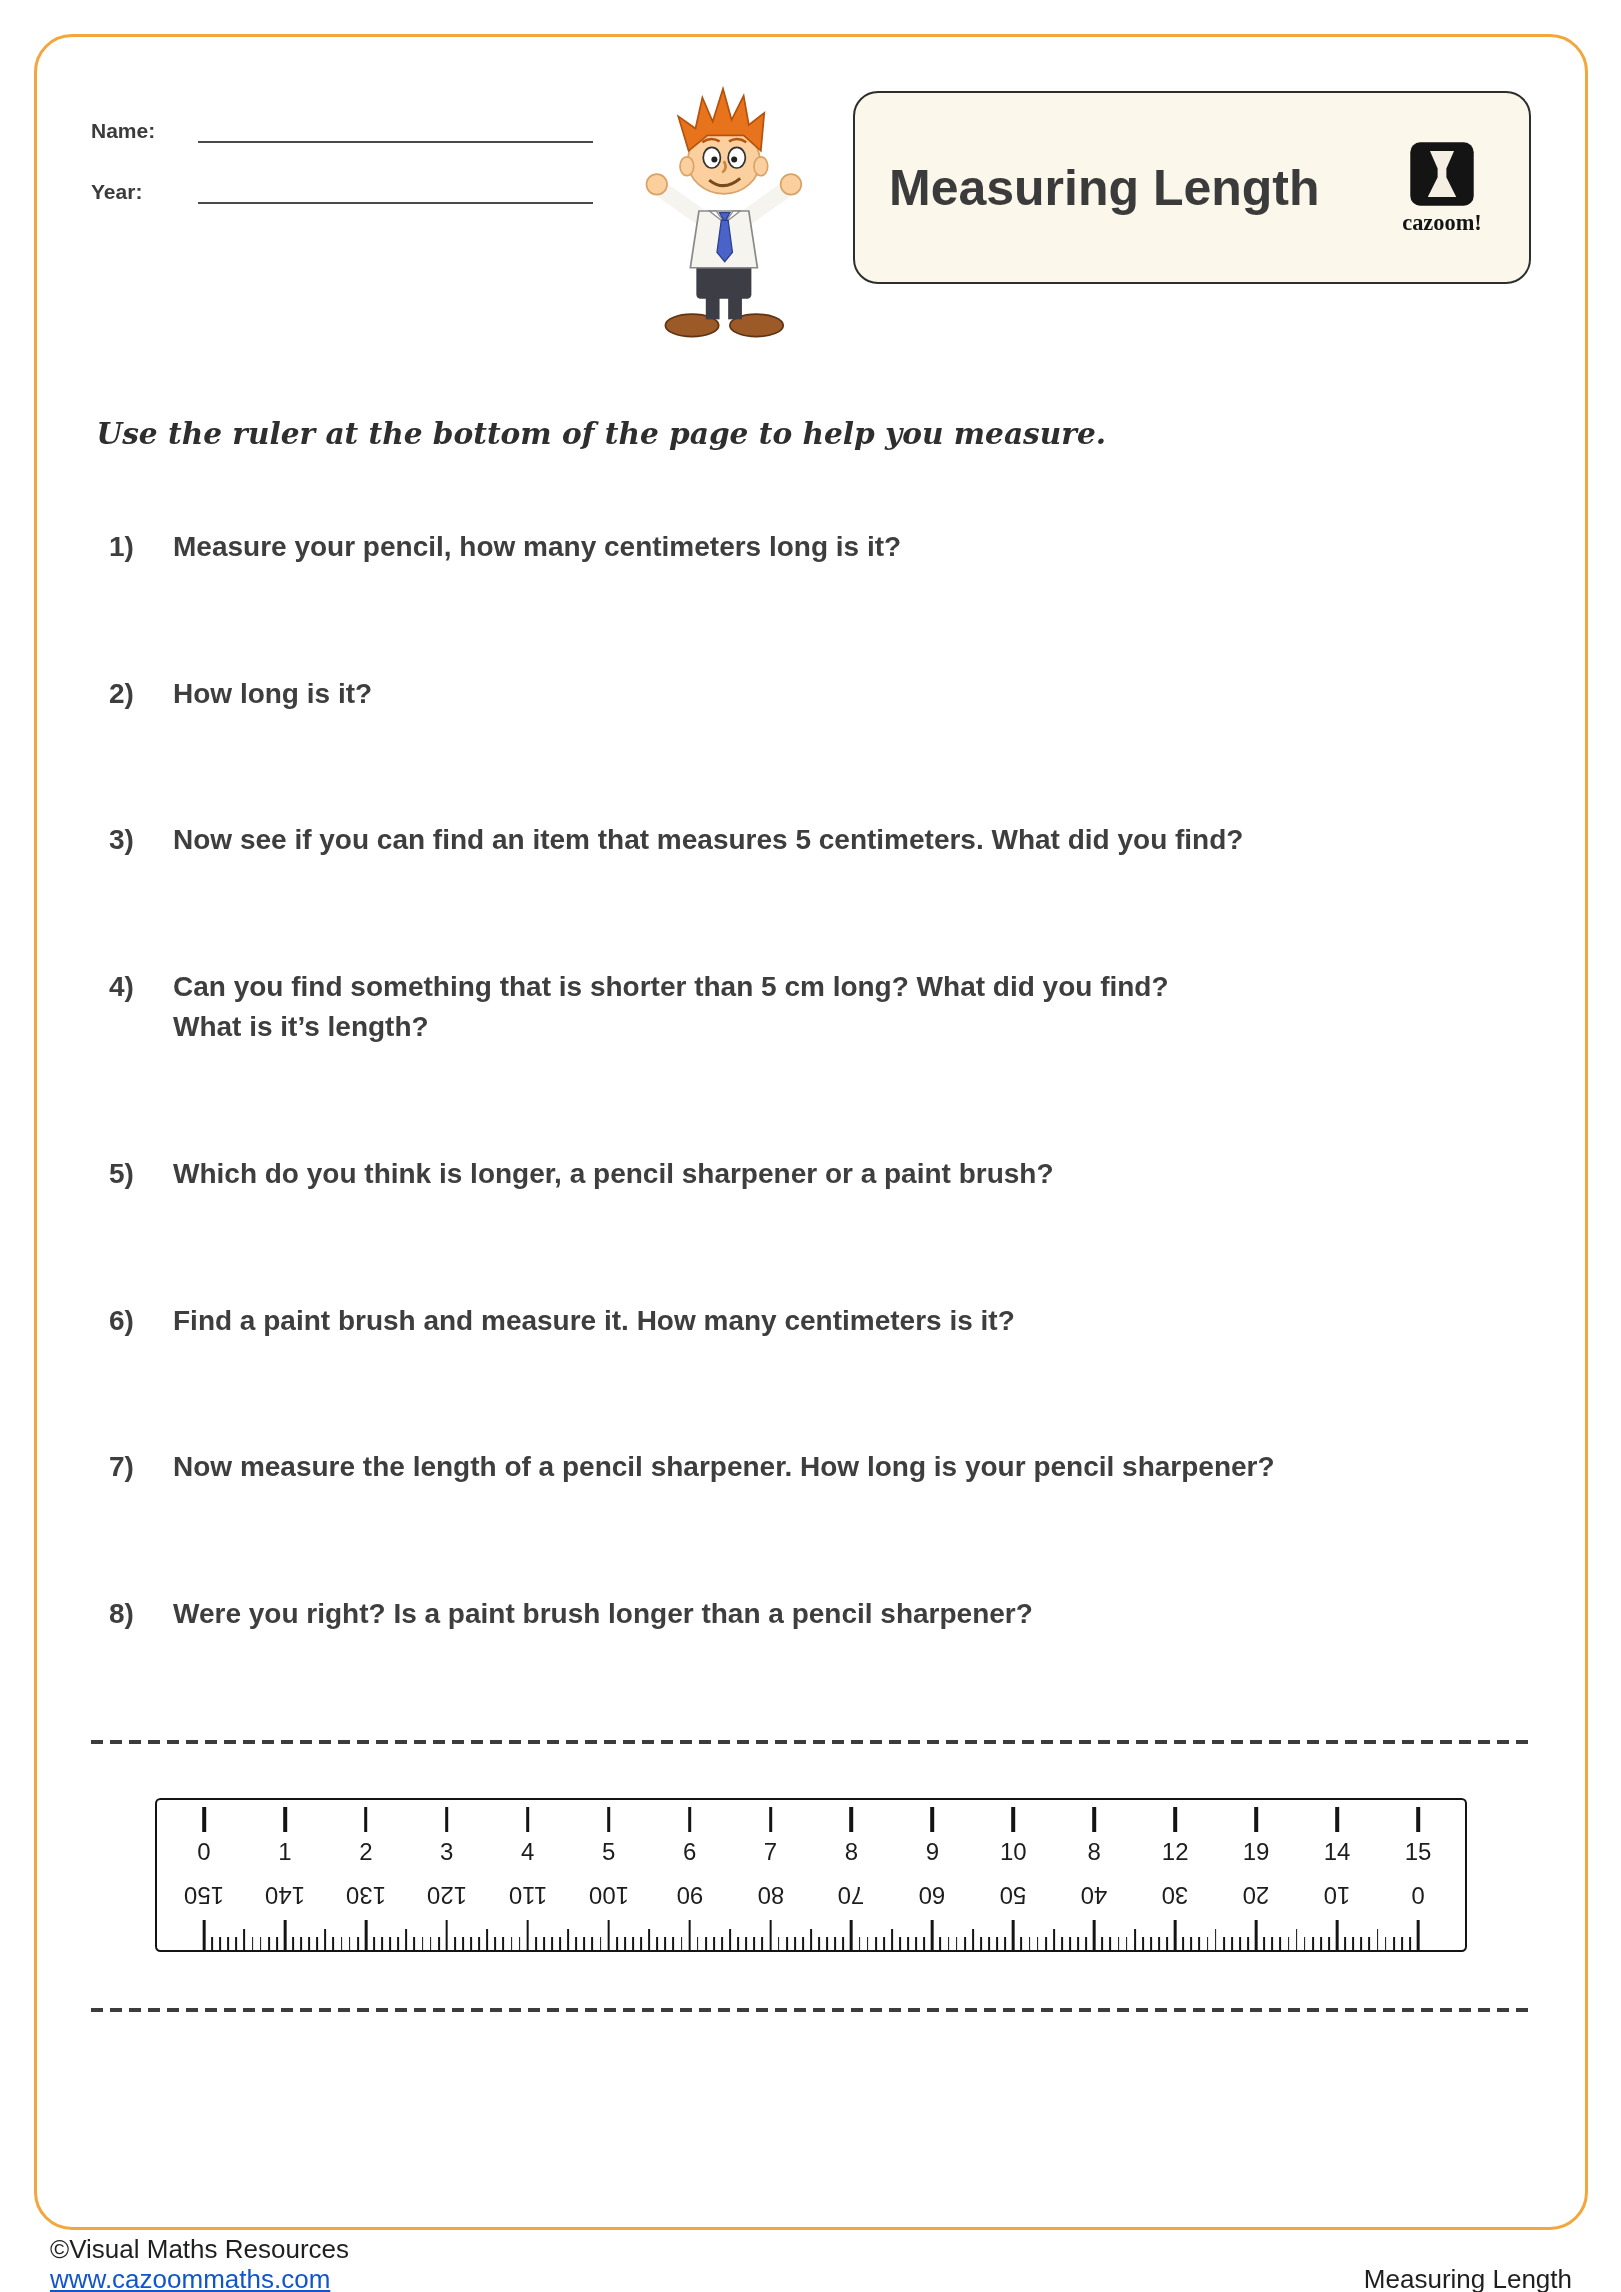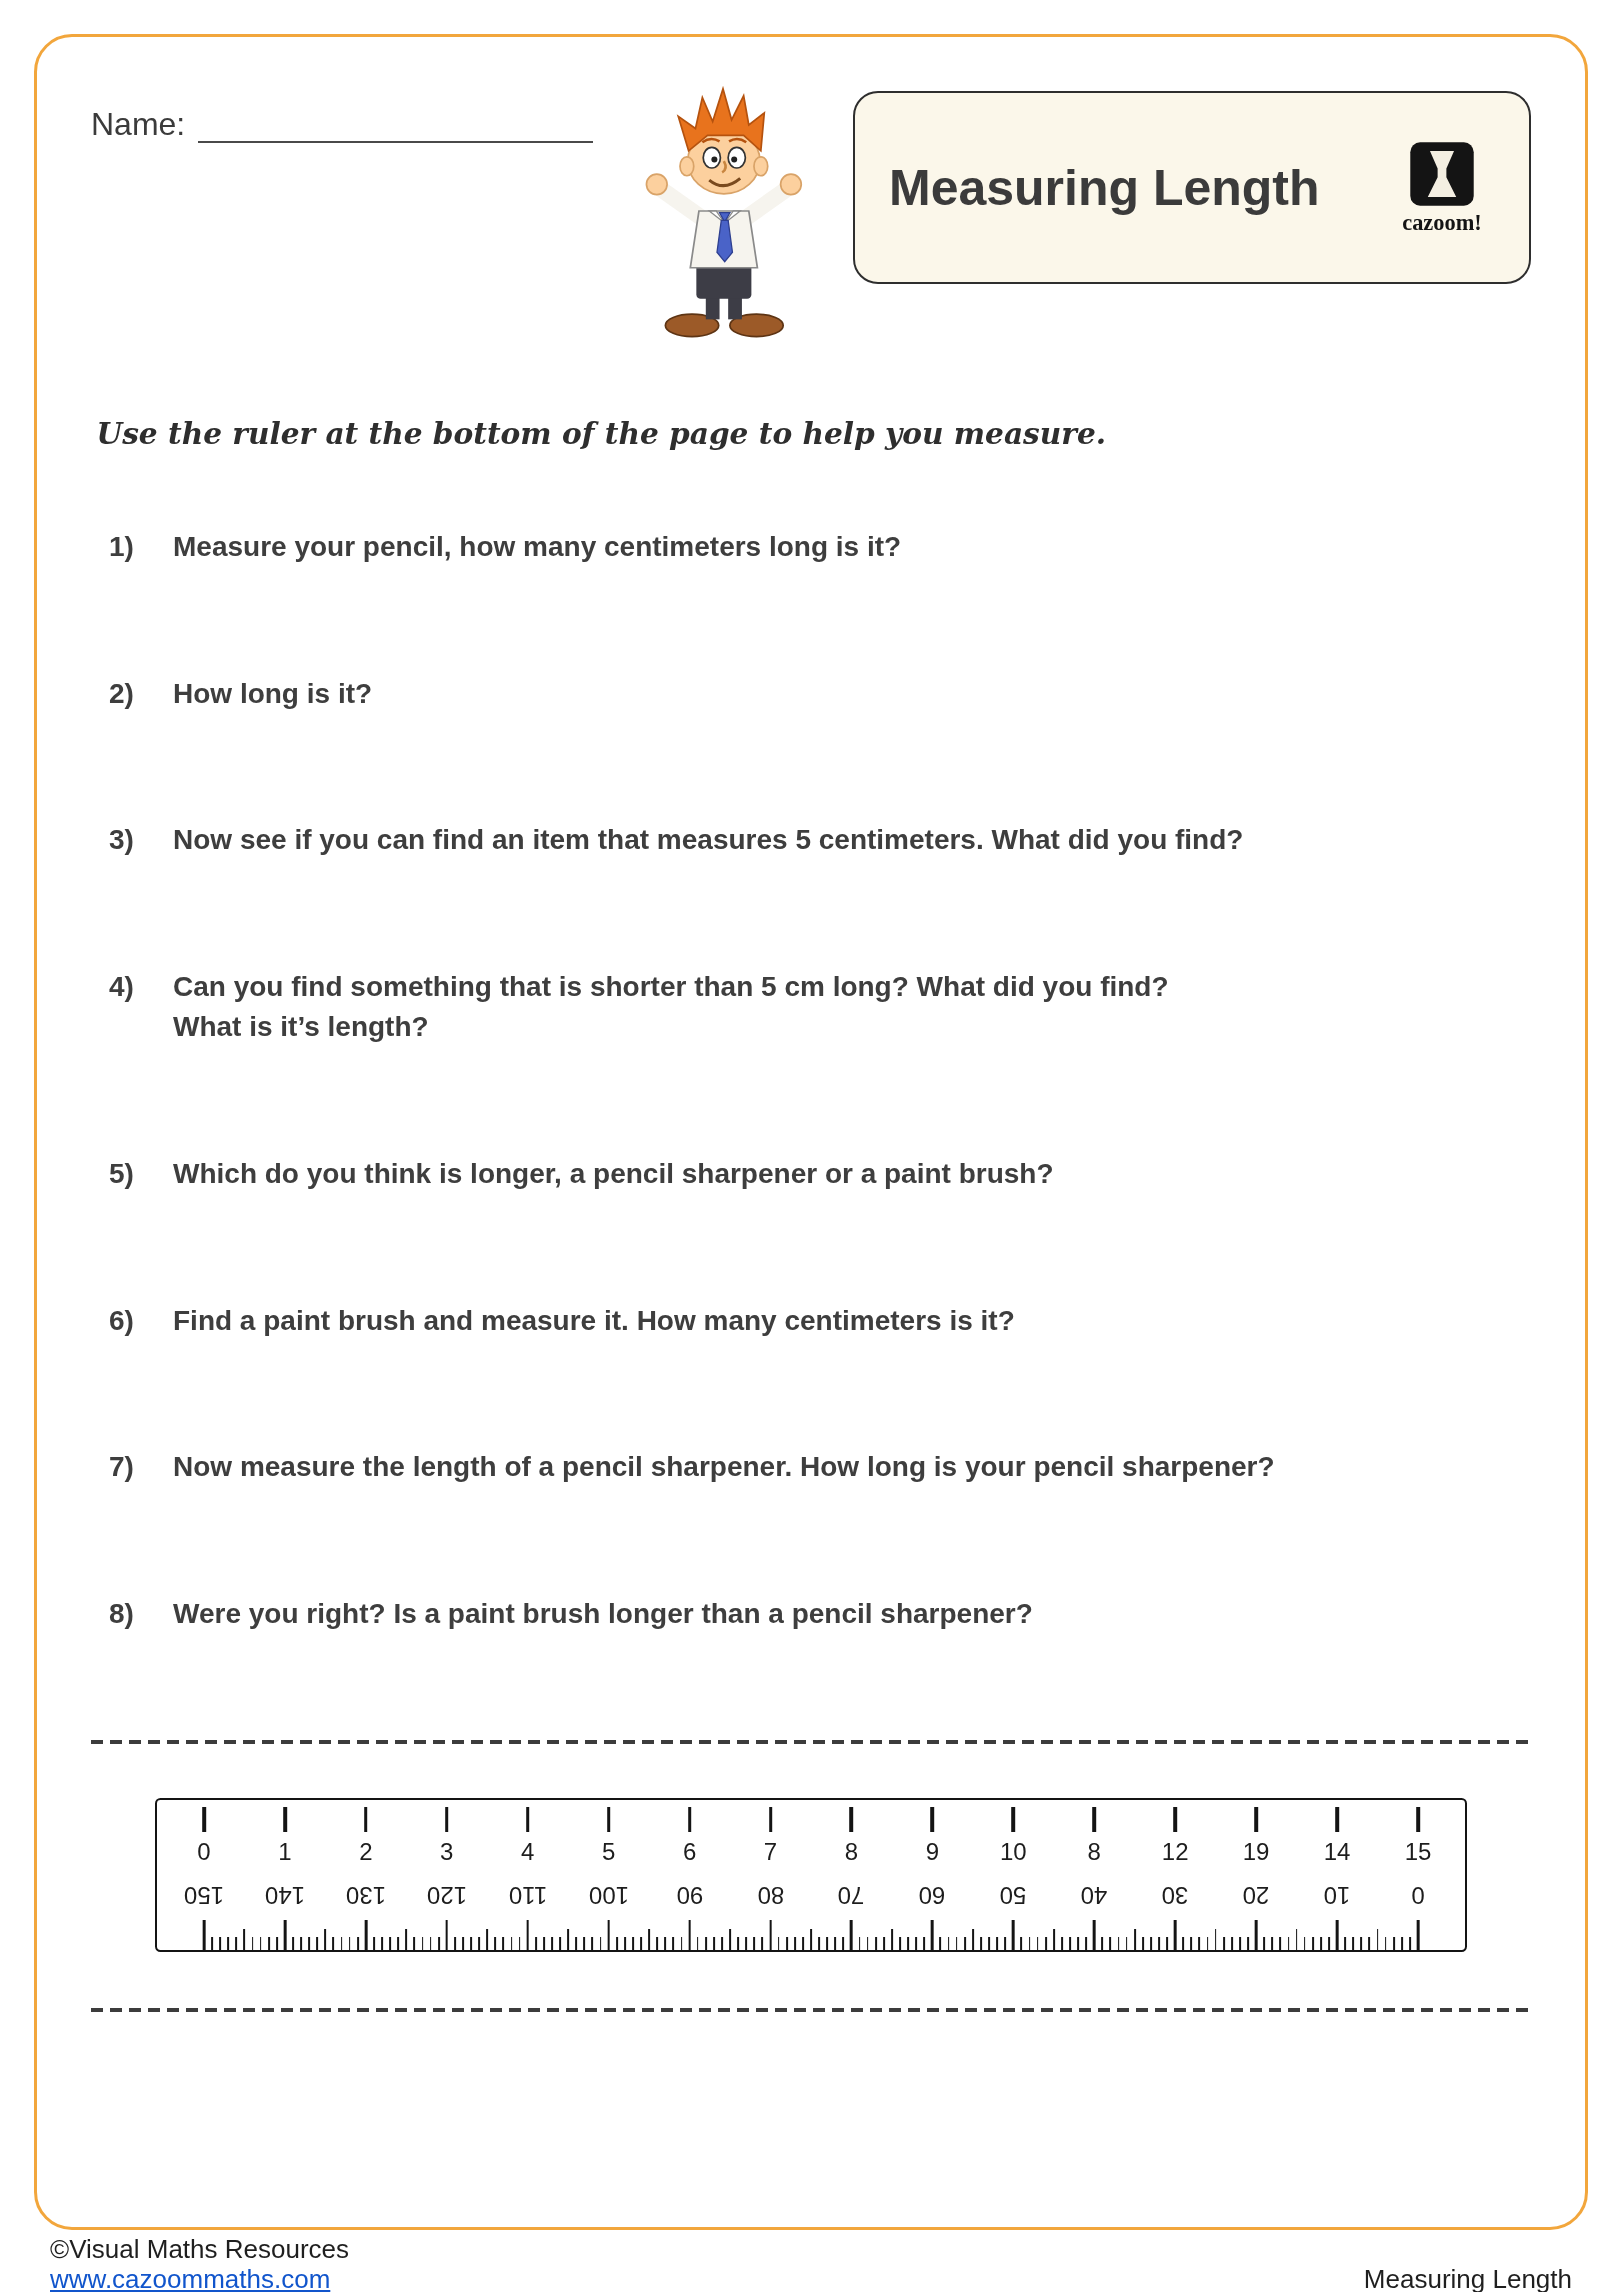--- a/index.html
+++ b/index.html
@@ -7,21 +7,21 @@
     font-family:"Liberation Sans", sans-serif; color:#3c3c3c; position:relative; }
 
   .frame { position:absolute; left:34px; top:34px; width:1554px; height:2196px;
     border:3.6px solid #f2a63c; border-radius:38px; }
   .frame-content { padding:45px 54px 0 54px; height:100%; }
 
   
   .header-row { display:flex; align-items:flex-start; }
   .fields { width:502px; padding-top:25px; }
   .field-row { display:flex; align-items:flex-end; height:36px; margin-bottom:25px; }
-  .field-label { font-weight:normal; font-size:32px; color:#3b3b3b; width:91px; }
+  .field-label { font-weight:bold; font-size:21px; color:#3b3b3b; width:91px; }
   .field-line { flex:1; border-bottom:2.7px solid #4a4a4a; height:29px; margin-left:16px; }
   .mascot { width:206px; margin:0 27px; }
   .mascot svg { width:206px; height:258px; display:block; }
   .title-box { flex:1; height:193px; margin-top:9px; background:#fbf7ea;
     border:2.7px solid #2e2e2e; border-radius:25px; display:flex; align-items:center;
     padding:0 34px; }
   .title-text { flex:1; font-size:50px; font-weight:bold; color:#3b3b3b; }
   .logo { width:106px; text-align:center; }
   .logo svg { width:70px; height:70px; display:block; margin:0 auto; }
   .logo-text { font-family:"Liberation Serif", serif; font-weight:bold; font-size:22.4px;
@@ -72,20 +72,24 @@
 </head>
 <body>
 
 <div class="frame">
   <div class="frame-content">
 
     <div class="header-row">
       <div class="fields">
         <div class="field-row">
           <span class="field-label">Name:</span>
+          <span class="field-line"></span>
+        </div>
+        <div class="field-row">
+          <span class="field-label">Year:</span>
           <span class="field-line"></span>
         </div>
       </div>
 
       <div class="mascot">
         <svg viewBox="0 0 220 300">
 
           <line x1="88" y1="160" x2="40" y2="126" stroke="#f6f4ee" stroke-width="19" stroke-linecap="round"></line>
           <line x1="134" y1="160" x2="182" y2="126" stroke="#f6f4ee" stroke-width="19" stroke-linecap="round"></line>
           <circle cx="33" cy="119" r="12" fill="#fcd09e" stroke="#d9a368" stroke-width="2"></circle>

